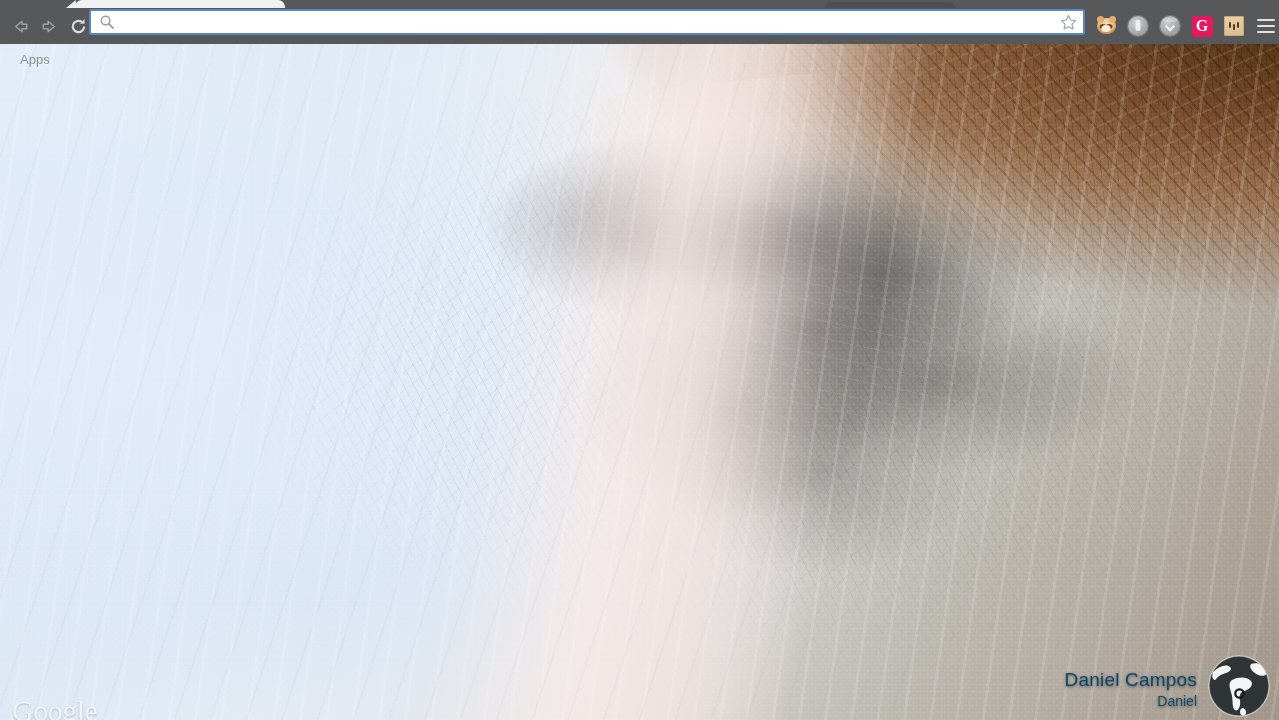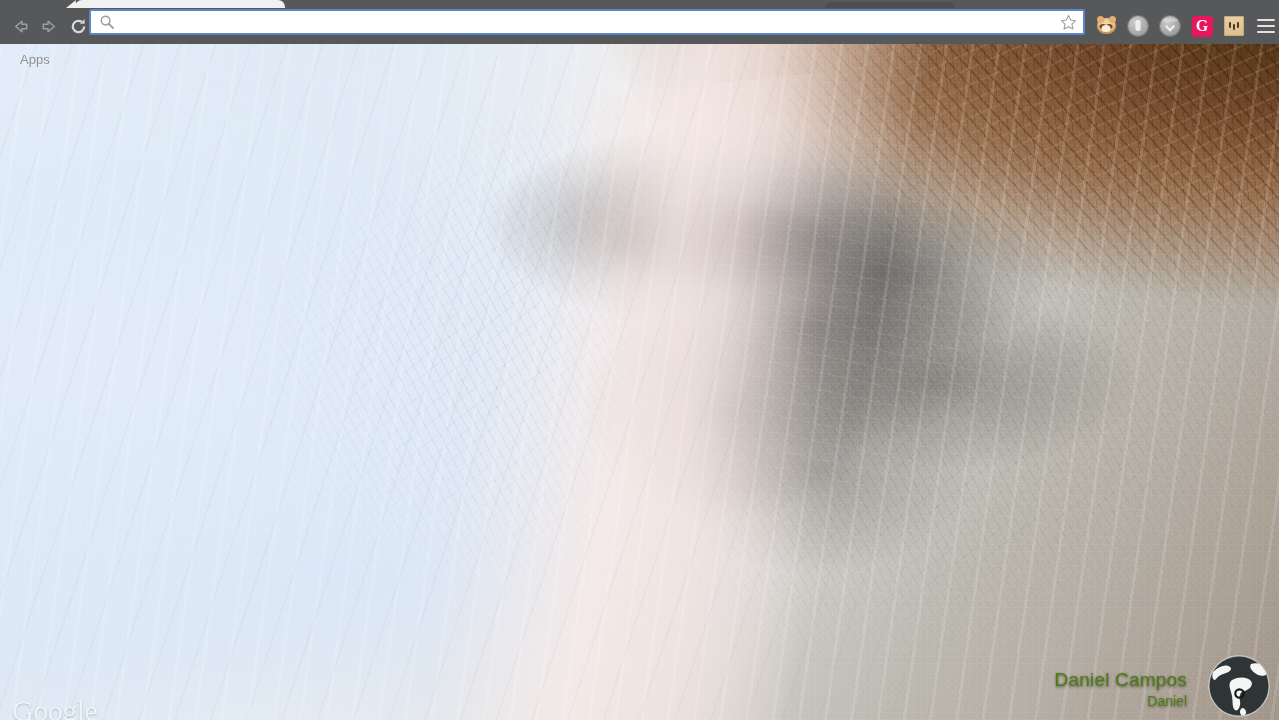--- a/index.html
+++ b/index.html
@@ -245,22 +245,22 @@
   .grain {
     background-image:
       repeating-conic-gradient(from 17deg at 50% 50%, rgba(255,255,255,.035) 0deg 3deg, rgba(0,0,0,.03) 3deg 6deg);
     background-size:7px 7px;
     opacity:.75;
     mix-blend-mode:overlay;
   }
 
   
   .location {
-    position:absolute; right:92px; bottom:10px; z-index:20;
-    text-align:right; color:#4d7c0f;
+    position:absolute; right:82px; bottom:10px; z-index:20;
+    text-align:right; color:#0c4a6e;
     text-shadow:0 1px 3px rgba(0,0,0,.55);
     pointer-events:auto;
   }
   .loc-title { font-size:19px; font-weight:400; letter-spacing:.2px; line-height:1.15; }
   .loc-country { font-size:14px; font-weight:400; opacity:.96; line-height:1.3; margin-top:1px; }
 
   .globe {
     position:absolute; right:6px; bottom:0px; z-index:21;
     width:74px; height:74px; cursor:pointer;
   }

